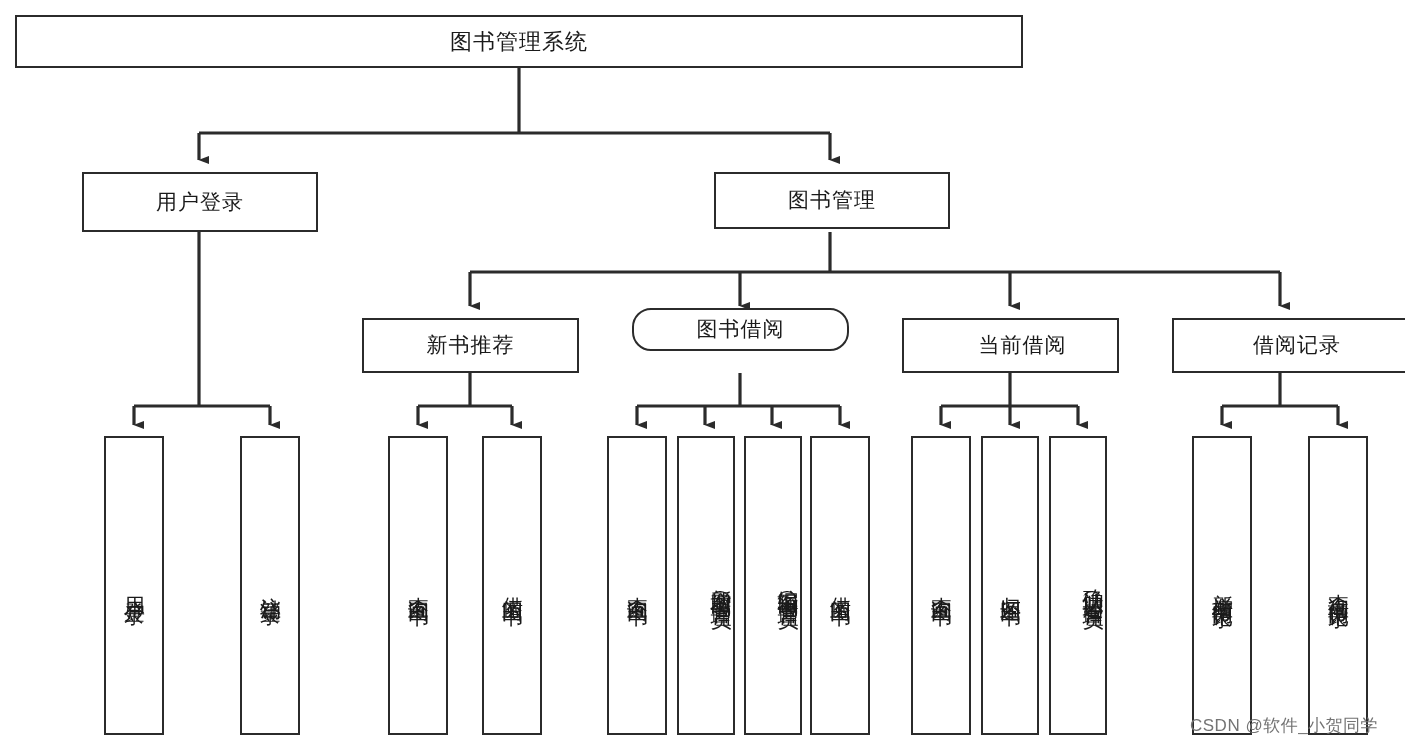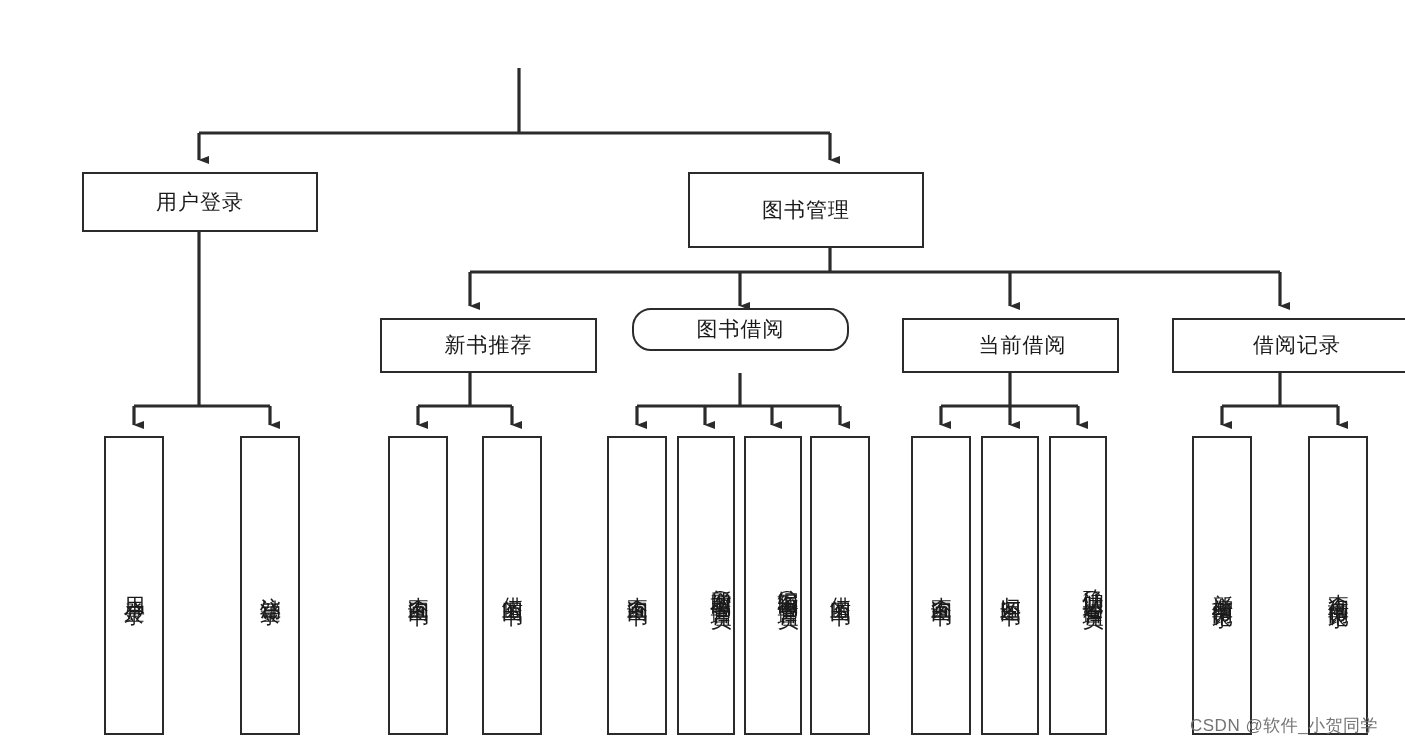--- a/index.html
+++ b/index.html
@@ -113,25 +113,26 @@
       <path d="M1010,406 L1010,425" marker-end="url(#arrowhead)"></path>
       <path d="M1078,406 L1078,425" marker-end="url(#arrowhead)"></path>
 
       <path d="M1280,373 L1280,406"></path>
       <path d="M1222,406 L1338,406"></path>
       <path d="M1222,406 L1222,425" marker-end="url(#arrowhead)"></path>
       <path d="M1338,406 L1338,425" marker-end="url(#arrowhead)"></path>
     </g>
   </svg>
 
+  <div class="node horiz root" style="left:15px; top:15px; width:1008px; height:53px;">图书管理系统</div>
 
   <div class="node horiz" style="left:82px; top:172px; width:236px; height:60px;">用户登录</div>
-  <div class="node horiz" style="left:688px; top:172px; width:236px; height:76px;">图书管理</div>
+  <div class="node horiz" style="left:714px; top:172px; width:236px; height:57px;">图书管理</div>
 
-  <div class="node horiz" style="left:362px; top:318px; width:217px; height:55px;margin-left:18px;">新书推荐</div>
+  <div class="node horiz" style="left:362px; top:318px; width:217px; height:55px;">新书推荐</div>
   <div class="node horiz" style="left:632px; top:308px; width:217px; height:43px;border-radius:19px;">图书借阅</div>
   <div class="node horiz" style="left:902px; top:318px; width:217px; height:55px;padding-left:24px;">当前借阅</div>
   <div class="node horiz" style="left:1172px; top:318px; width:250px; height:55px;">借阅记录</div>
 
   <div class="node vert" style="left:104px; top:436px; width:60px; height:299px;">用户登录</div>
   <div class="node vert" style="left:240px; top:436px; width:60px; height:299px;">注销登录</div>
 
   <div class="node vert" style="left:388px; top:436px; width:60px; height:299px;">查询图书</div>
   <div class="node vert" style="left:482px; top:436px; width:60px; height:299px;">借阅图书</div>
 

